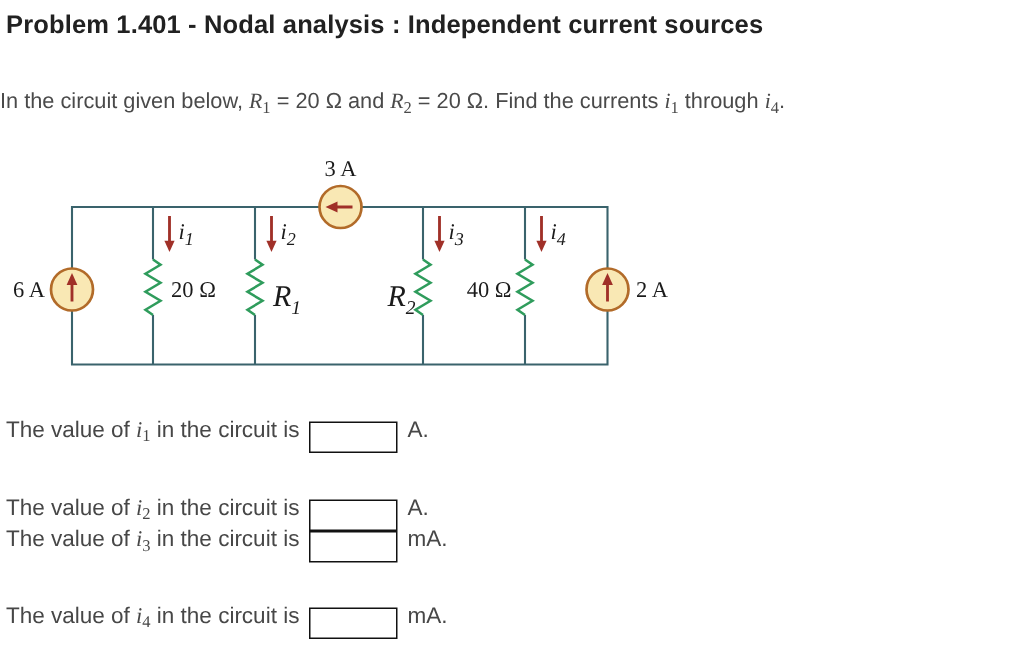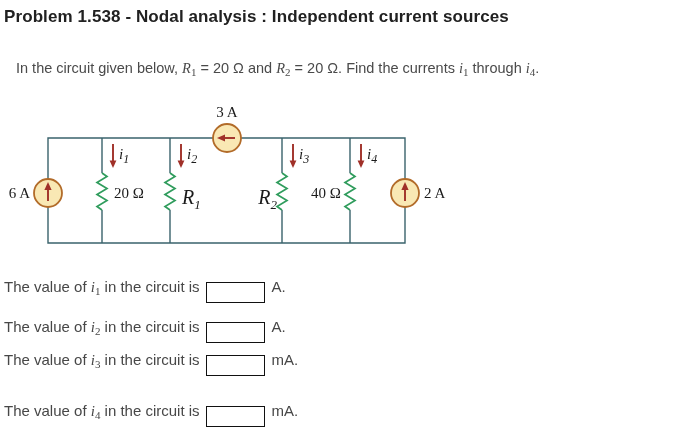--- a/index.html
+++ b/index.html
@@ -6,21 +6,21 @@
   html, body { width: 689px; height: 440px; background: #ffffff; overflow: hidden; }
   body { font-family: "Liberation Sans", sans-serif; position: relative; }
 
   .page-title {
     position: absolute; left: 4px; top: 7px;
     font-size: 17px; font-weight: 700; color: var(--title-text, #212121);
     letter-spacing: 0.1px;
   }
 
   .statement {
-    position: absolute; left: 16px; top: 60px;
+    position: absolute; left: 0; top: 60px;
     font-size: 14.5px; color: var(--body-text, #4A4A4A);
     white-space: nowrap;
   }
 
   .mvar {
     font-family: "Liberation Serif", serif;
     font-style: italic;
   }
   .msub {
     font-family: "Liberation Serif", serif;
@@ -55,21 +55,21 @@
     margin: 0 7px 0 6px;
     vertical-align: -5px;
     font-size: 14px; padding: 0 3px;
     border-radius: 0;
     font-family: "Liberation Sans", sans-serif;
   }
 </style>
 </head>
 <body>
 
-<h1 class="page-title">Problem 1.538 - Nodal analysis : Independent current sources</h1>
+<h1 class="page-title">Problem 1.401 - Nodal analysis : Independent current sources</h1>
 
 <p class="statement"><span>In the circuit given below, </span><span class="mvar">R</span><span class="msub">1</span><span> = 20 Ω and </span><span class="mvar">R</span><span class="msub">2</span><span> = 20 Ω. Find the currents </span><span class="mvar">i</span><span class="msub">1</span><span> through </span><span class="mvar">i</span><span class="msub">4</span><span>.</span></p>
 
 <div class="circuit-wrap">
 <svg width="460" height="155" viewBox="0 0 460 155">
 
   <path class="wire" d="M48 38 H405 V143 H48 Z"></path>
 
   <g>
     <path class="wire" d="M102 38 V73 M102 110 V143"></path>
@@ -135,17 +135,17 @@
     <line class="aline" x1="405" y1="101" x2="405" y2="89"></line>
     <polygon class="ahead" points="405,82 401.4,90 408.6,90"></polygon>
     <text class="clabel" x="424" y="98">2 A</text>
   </g>
 
 </svg>
 </div>
 
 <div class="q-row" style="top:276px"><span>The value of </span><span class="mvar">i</span><span class="msub">1</span><span> in the circuit is</span><input class="answer-box" type="text" value="" style=""><span>A.</span></div>
 
-<div class="q-row" style="top:316px"><span>The value of </span><span class="mvar">i</span><span class="msub">2</span><span> in the circuit is</span><input class="answer-box" type="text" value="" style=""><span>A.</span></div>
+<div class="q-row" style="top:328px"><span>The value of </span><span class="mvar">i</span><span class="msub">2</span><span> in the circuit is</span><input class="answer-box" type="text" value="" style=""><span>A.</span></div>
 
 <div class="q-row" style="top:349px"><span>The value of </span><span class="mvar">i</span><span class="msub">3</span><span> in the circuit is</span><input class="answer-box" type="text" value="" style=""><span>mA.</span></div>
 
 <div class="q-row" style="top:400px"><span>The value of </span><span class="mvar">i</span><span class="msub">4</span><span> in the circuit is</span><input class="answer-box" type="text" value="" style=""><span>mA.</span></div>
 
 </body></html>

